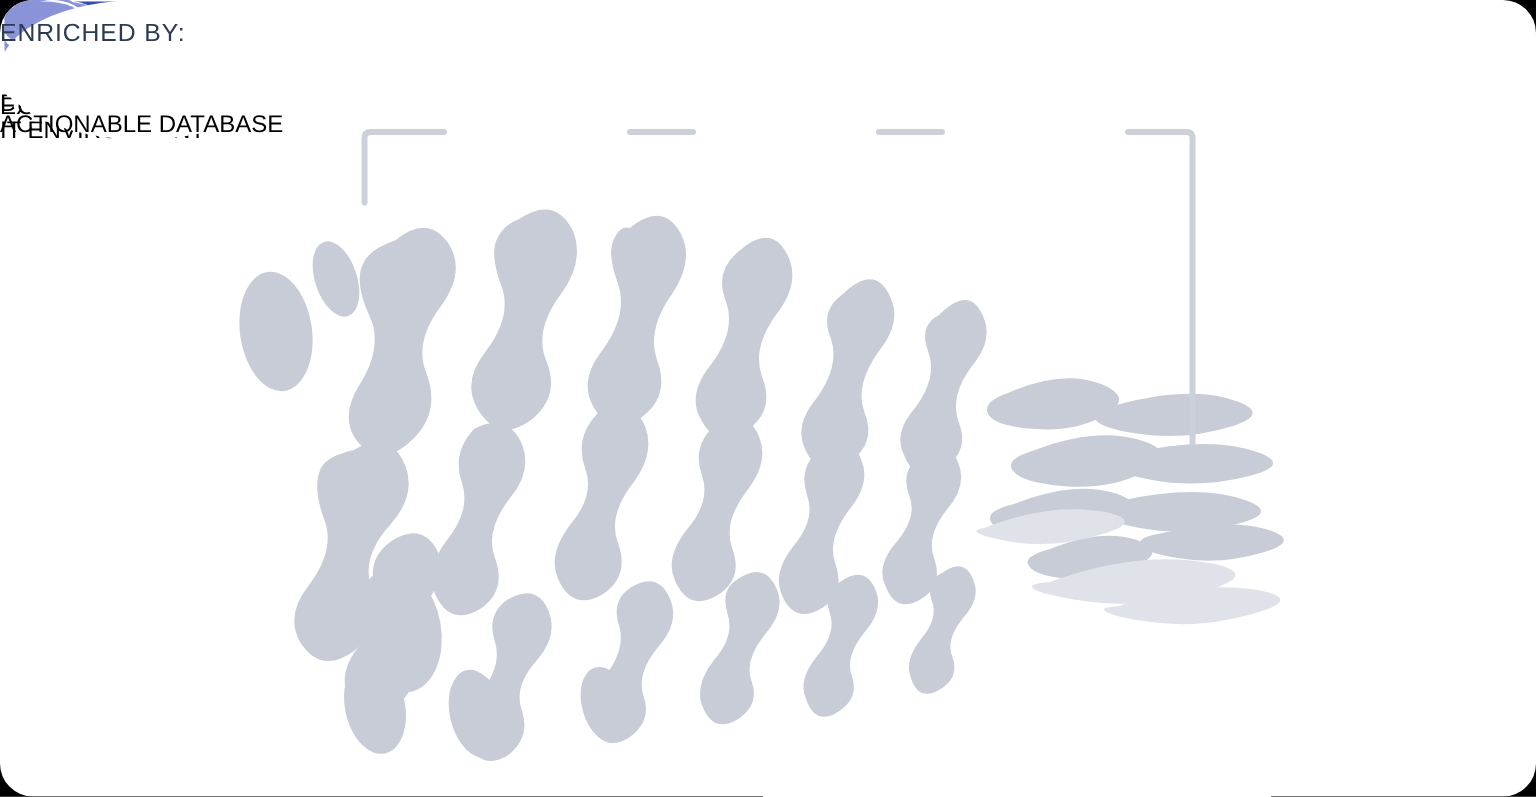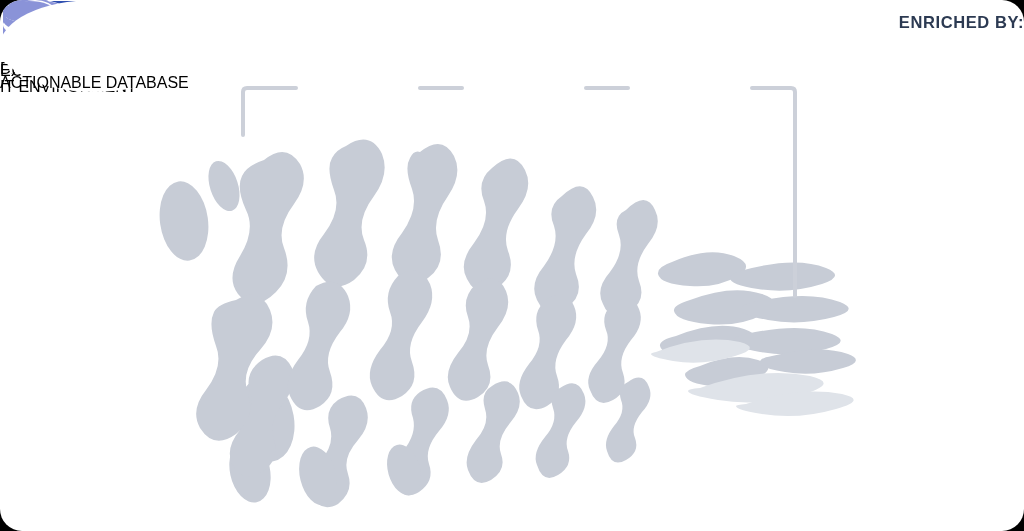--- a/index.html
+++ b/index.html
@@ -30,23 +30,23 @@
   }
   #flow-svg { z-index: 1; }
   #connector-svg { z-index: 2; }
 
   .heading {
     position: absolute;
     z-index: 5;
     left: 0;
     width: 1024px;
     top: 13px;
-    text-align: right;
+    text-align: left;
     font-size: 16.5px;
-    font-weight: bold;
+    font-weight: normal;
     letter-spacing: 0.6px;
     color: #2c3a52;
   }
 
   .node {
     position: absolute;
     z-index: 4;
     border-radius: 50%;
     background: #ffffff;
     display: flex;

